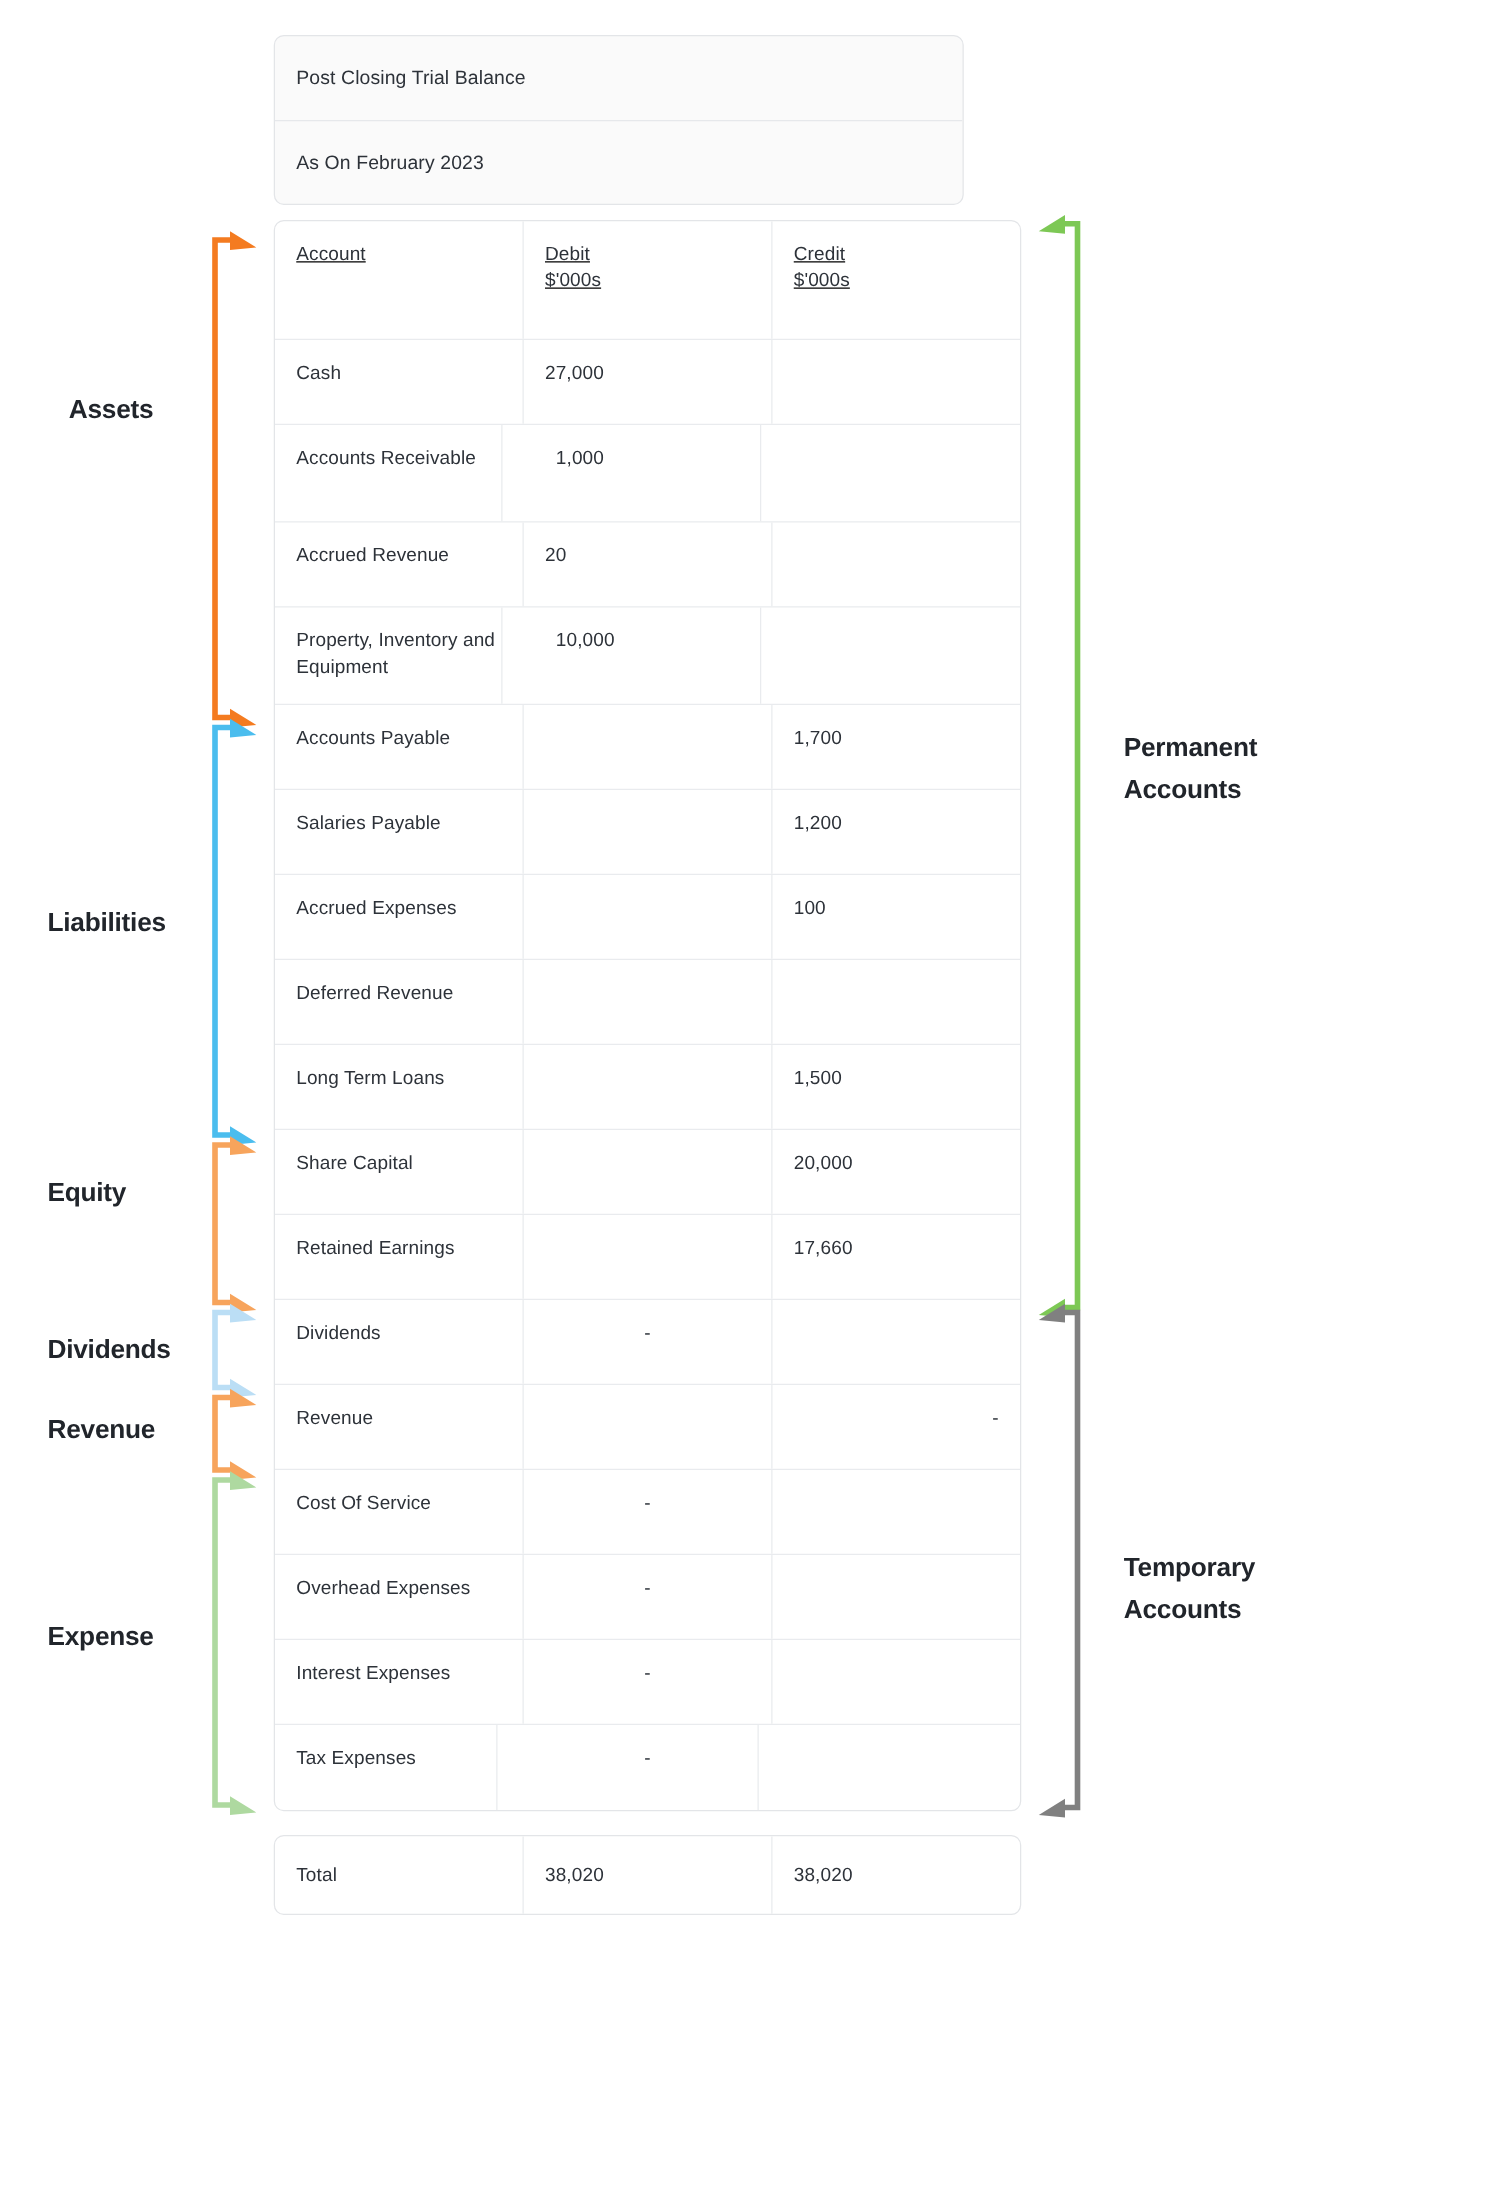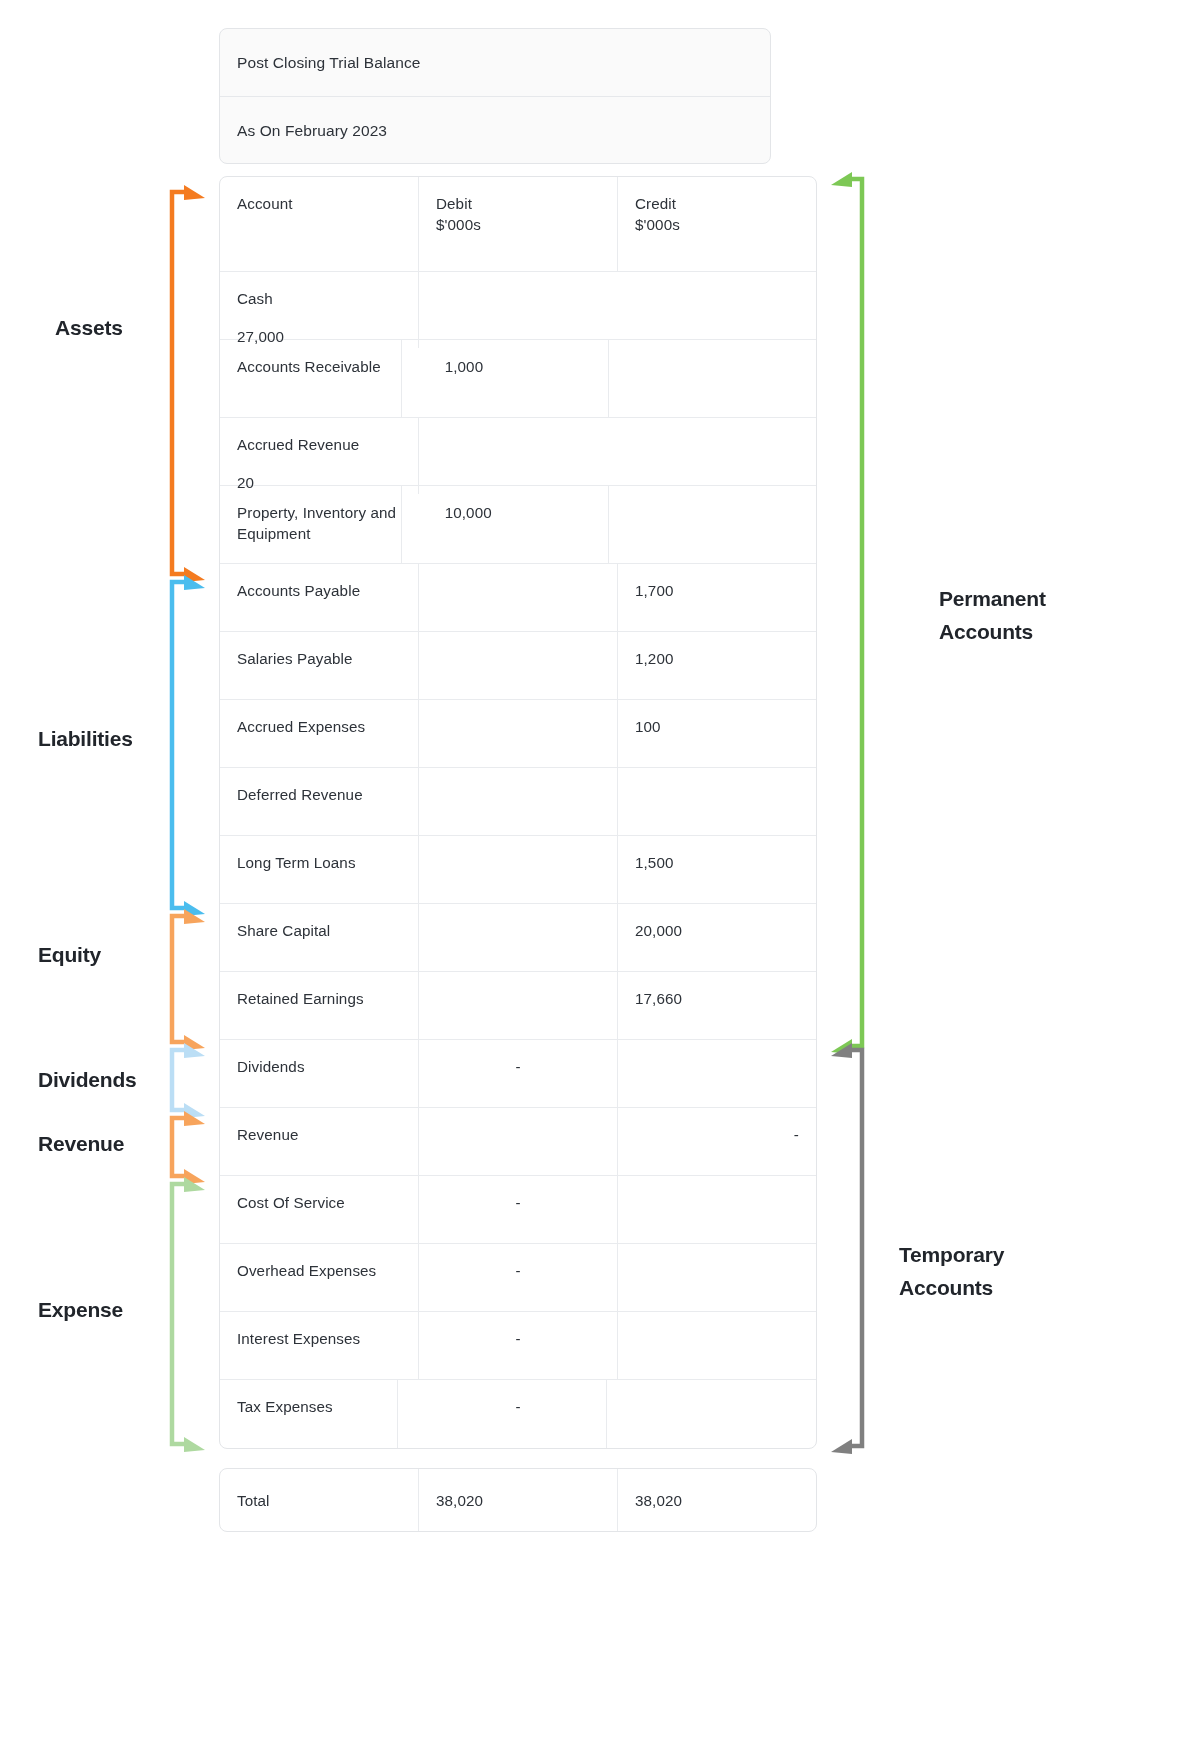--- a/index.html
+++ b/index.html
@@ -44,22 +44,22 @@
     font-size: 15.2px; color: #2d3239; letter-spacing: .1px;
     line-height: 1.37;
   }
   .c-account { width: 199px; border-right: 1px solid #e9ebee; }
   .c-debit   { width: 199px; border-right: 1px solid #e9ebee; }
   .c-credit  { width: 198px; }
   .dash-center { text-align: center; padding-left: 0; padding-right: 0; }
   .dash-right  { text-align: right; padding-left: 0; padding-right: 17px; }
 
   
-  .h-head { height: 95px; }
-  .h-1 { height: 68px; flex-direction: column; }
+  .h-head { height: 95px; text-decoration: underline; }
+  .h-1 { height: 68px; }
   .h-2 { height: 78px; gap: 26px; }
   .h-3 { height: 68px; }
 
   
   .total-card {
     position: absolute;
     left: 219px; top: 1468px; width: 598px; height: 64px;
     background: #fff;
     border: 1px solid #e3e5e8;
     border-radius: 8px;
@@ -225,21 +225,21 @@
     <div class="tcell c-credit">38,020</div>
   </div>
 
   <div class="cat-label" style="left:38px; top:316px;margin-left:17px;">Assets</div>
   <div class="cat-label" style="left:38px; top:727px;">Liabilities</div>
   <div class="cat-label" style="left:38px; top:943px;">Equity</div>
   <div class="cat-label" style="left:38px; top:1068px;">Dividends</div>
   <div class="cat-label" style="left:38px; top:1132px;">Revenue</div>
   <div class="cat-label" style="left:38px; top:1298px;">Expense</div>
 
-  <div class="grp-label" style="left:899px; top:583px; width:170px;margin-left:40px;">
+  <div class="grp-label" style="left:899px; top:583px; width:170px;">
     <span>Permanent Accounts</span>
   </div>
   <div class="grp-label" style="left:899px; top:1239px; width:170px;">
     <span>Temporary Accounts</span>
   </div>
 
   <svg class="bracket-layer" viewBox="0 0 1200 1763">
 
     <g>
       <path d="M188,192 L172,192 L172,574 L188,574" fill="none" stroke="#F47B20" stroke-width="4.5" stroke-linecap="butt" stroke-linejoin="miter"></path>

